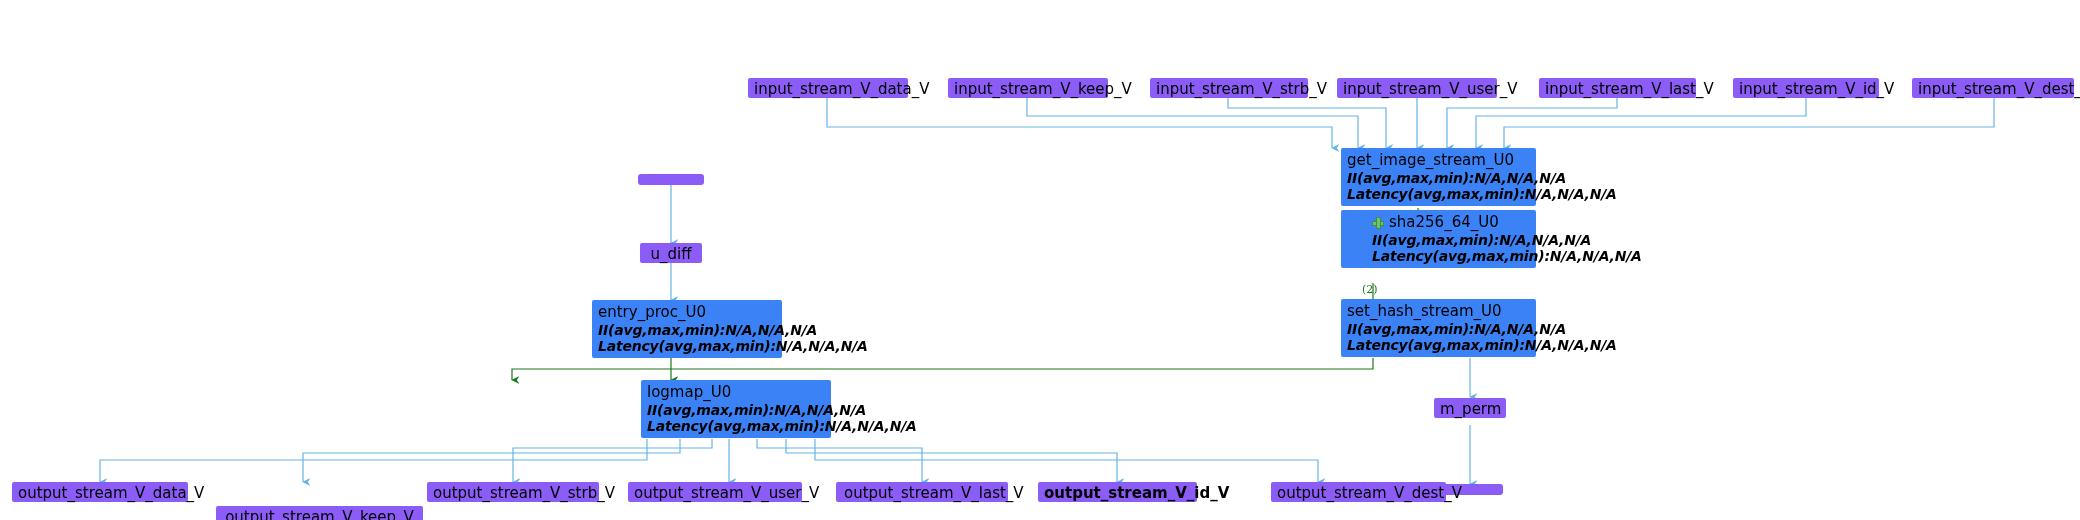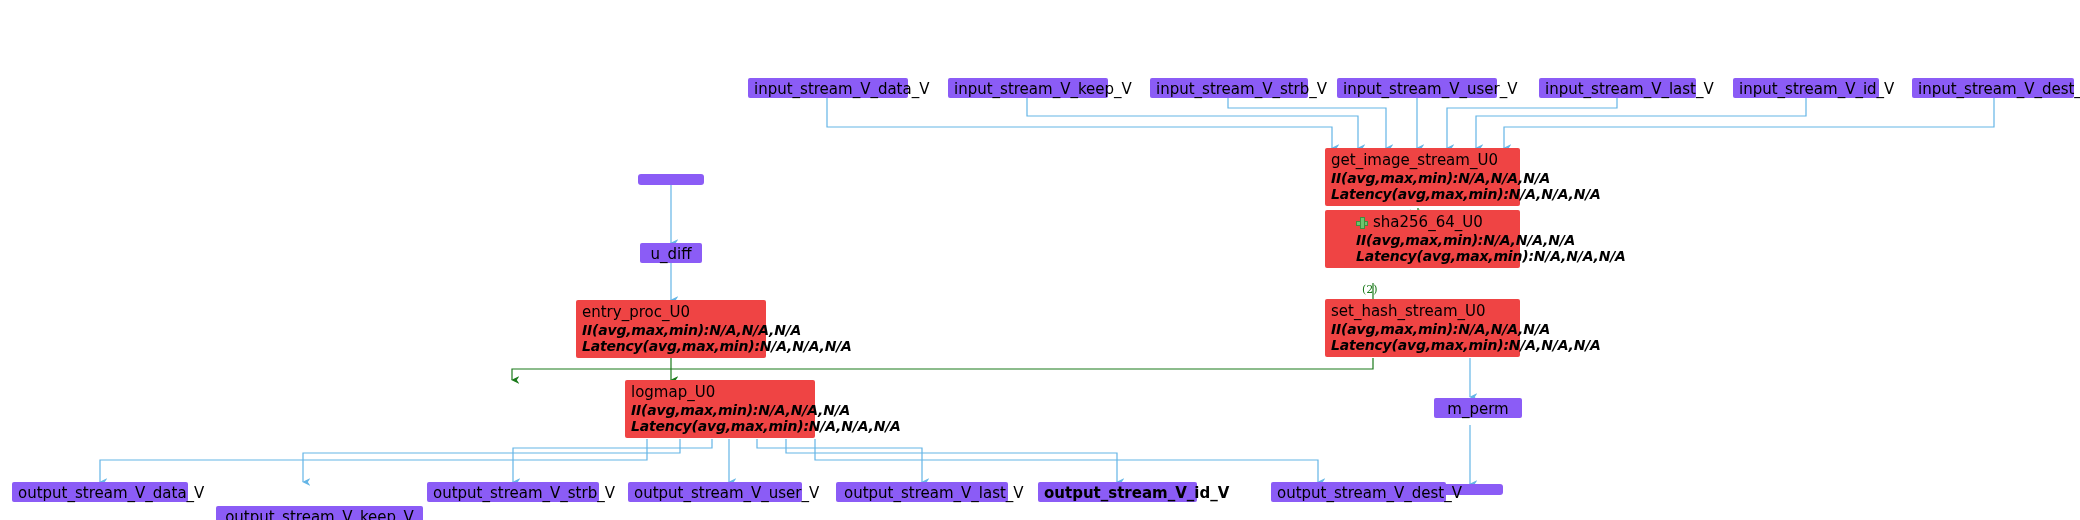--- a/index.html
+++ b/index.html
@@ -38,26 +38,27 @@
     border-radius: 2px;
   }
   .port.empty {
     height: 11px;
     padding: 0;
     border-radius: 3px;
   }
   
   .proc {
     position: absolute;
-    background: #ef4444;
+    background: #3b82f6;
     color: #000000;
     box-sizing: border-box;
     padding: 3px 6px 4px 6px;
     border-radius: 2px;
     white-space: nowrap;
+    margin-left: 16px;
   }
   .proc .title {
     font-size: 15px;
     line-height: 19px;
     color: #000;
     display: block;
   }
   .proc .metric {
     font-size: 14px;
     line-height: 16px;
@@ -229,21 +230,21 @@
   </div>
 
   <div class="proc" style="left:625px; top:380px; width:190px;">
     <span class="titlerow">
       <span class="title">logmap_U0</span>
     </span>
     <span class="metric">II(avg,max,min):N/A,N/A,N/A</span>
     <span class="metric">Latency(avg,max,min):N/A,N/A,N/A</span>
   </div>
 
-  <div class="port" style="left:1434px; top:398px; width:88px;">
+  <div class="port" style="left:1434px; top:398px; width:72px;">
     <span>m_perm</span>
   </div>
 
   <div class="port empty" style="left:1437px; top:484px; width:66px;">
     <span></span>
   </div>
 
   <div class="port" style="left:12px; top:482px; width:176px;">
     <span>output_stream_V_data_V</span>
   </div>

